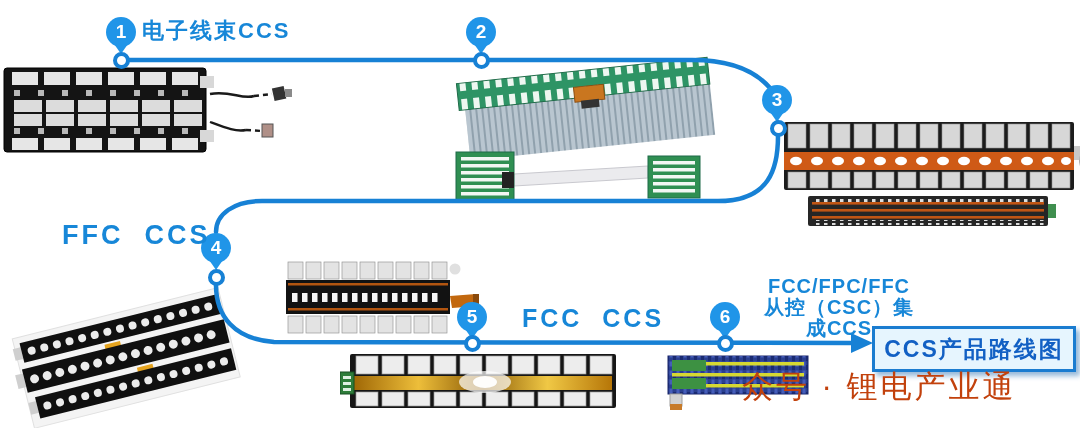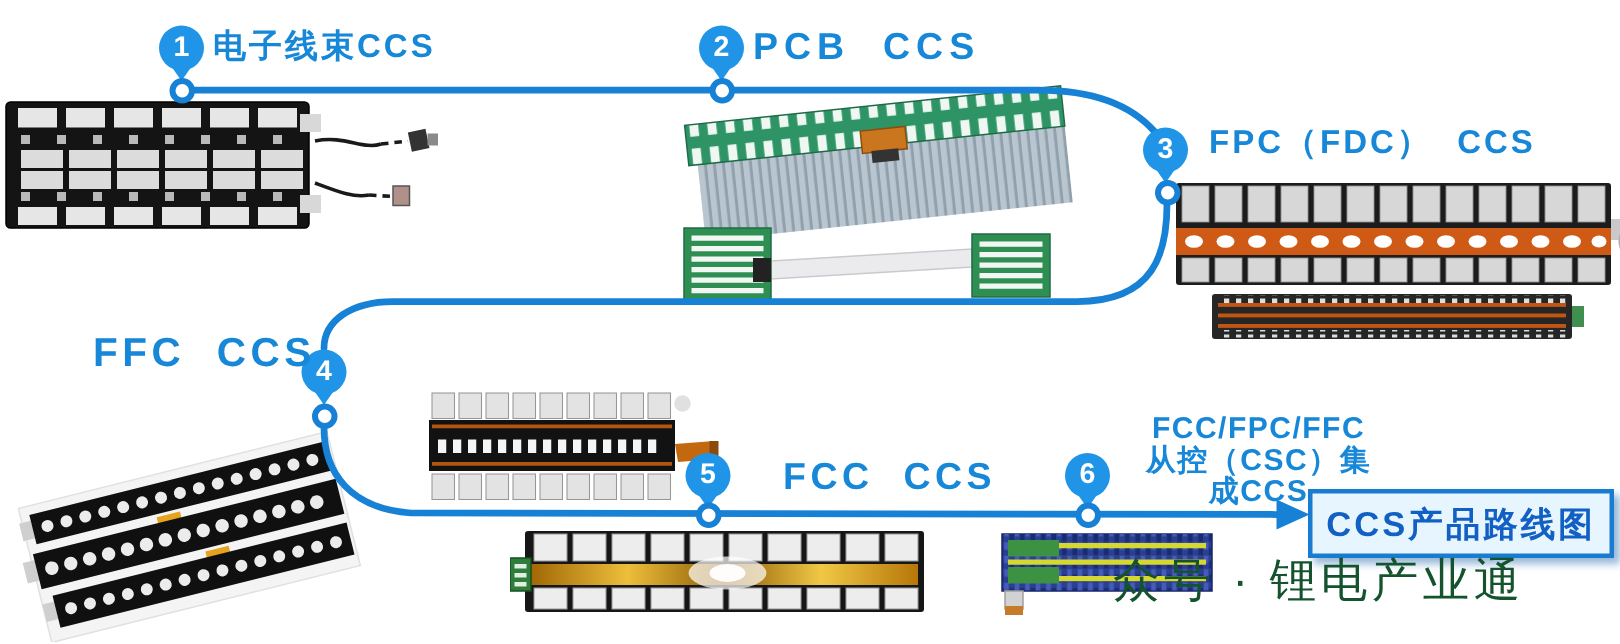--- a/index.html
+++ b/index.html
@@ -35,21 +35,21 @@
   
   #result-box{
     position:absolute;left:872px;top:326px;width:204px;height:46px;z-index:8;
     background:#e6f5fe;border:3px solid #1a7cd0;box-sizing:border-box;
     box-shadow:4px 4px 5px rgba(23,100,170,.45);
     display:flex;align-items:center;justify-content:center;
     color:#1260c4;font-weight:bold;font-size:23px;letter-spacing:2px;
   }
   
   #watermark{
-    position:absolute;left:742px;top:366px;z-index:9;color:#14532d;
+    position:absolute;left:742px;top:366px;z-index:9;color:#c2410c;
     font-size:31px;letter-spacing:3px;white-space:pre;
   }
   #edge-fragment{
     position:absolute;left:1066px;top:146px;z-index:3;color:#b0b0b0;font-size:20px;
   }
 </style>
 </head>
 <body>
 
 <div id="canvas">
@@ -444,22 +444,20 @@
     </div>
 
   <div class="node" style="left:113px;top:52px;"></div>
   <div class="node" style="left:473px;top:52px;"></div>
   <div class="node" style="left:770px;top:120px;"></div>
   <div class="node" style="left:208px;top:269px;"></div>
   <div class="node" style="left:464px;top:335px;"></div>
   <div class="node" style="left:717px;top:335px;"></div>
 
   <div class="lbl" style="left:142px;top:16px;font-size:22px;letter-spacing:2px;">电子线束CCS</div>
-  <div class="lbl" style="left:502px;top:17px;font-size:25px;letter-spacing:4px;">PCB  CCS</div>
-  <div class="lbl" style="left:806px;top:80px;font-size:22px;letter-spacing:2px;">FPC（FDC）  CCS</div>
   <div class="lbl" style="left:62px;top:220px;font-size:27px;letter-spacing:3px;">FFC  CCS</div>
   <div class="lbl" style="left:498px;top:304px;font-size:25px;letter-spacing:3px;margin-left:24px;">FCC  CCS</div>
   <div class="lbl lbl-multiline" style="left:750px;top:276px;width:178px;font-size:20px;line-height:21px;letter-spacing:1px;">FCC/FPC/FFC
 从控（CSC）集
 成CCS</div>
 
   <div id="result-box">
     <span>CCS产品路线图</span>
   </div>
 

